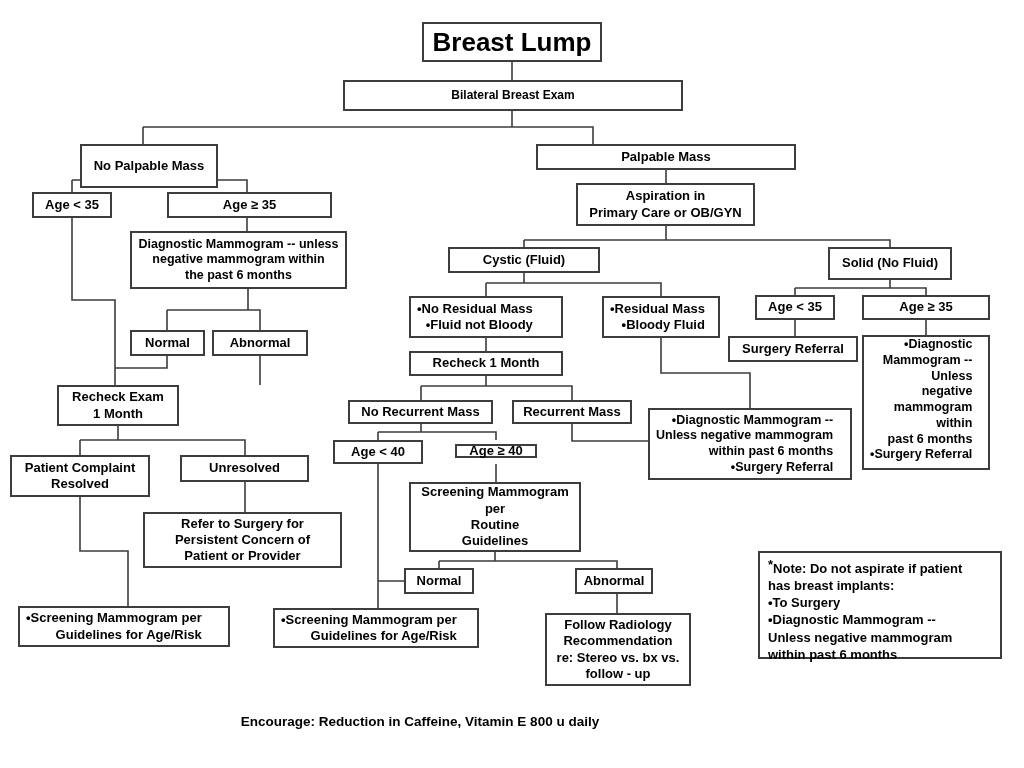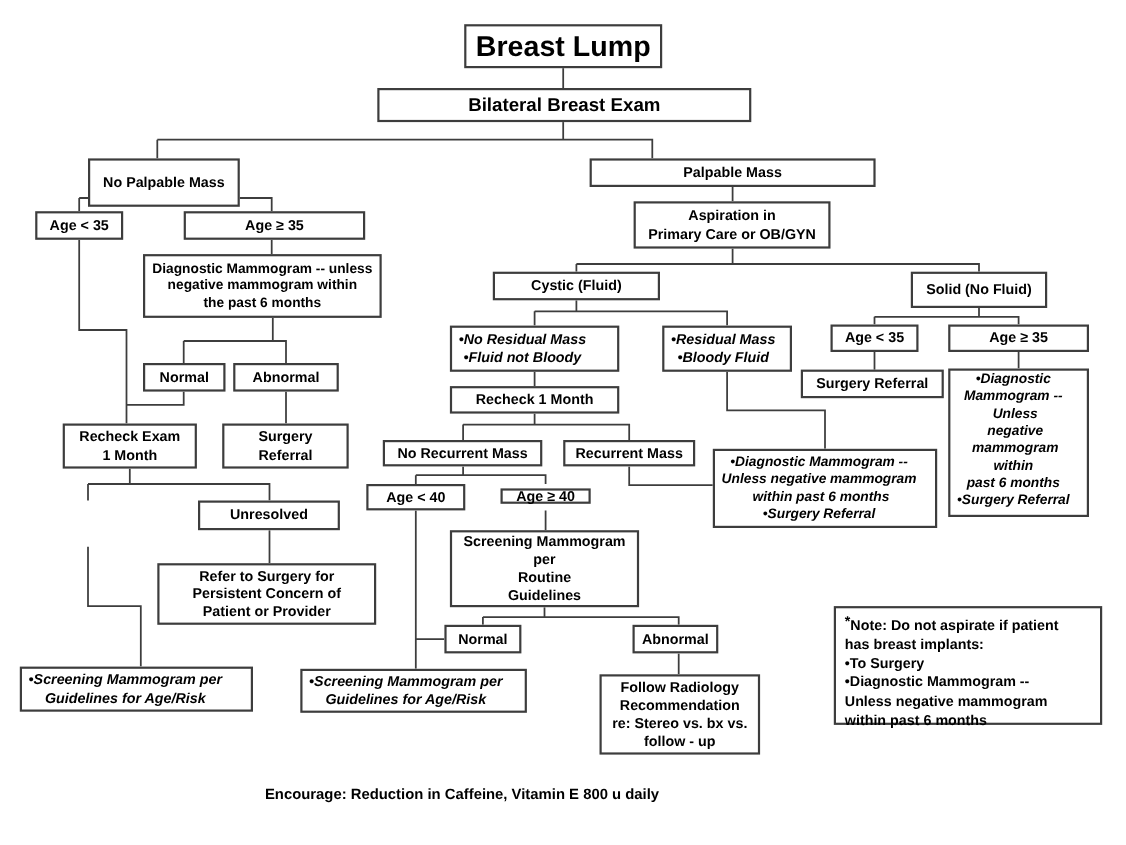--- a/index.html
+++ b/index.html
@@ -3,23 +3,23 @@
 <meta charset="utf-8">
 <style>
   html,body{margin:0;padding:0;background:#fff;}
   .canvas{position:relative;width:1024px;height:768px;background:#ffffff;
           font-family:"Liberation Sans",sans-serif;overflow:hidden;}
   .lines{position:absolute;left:0;top:0;pointer-events:none;}
   .n{position:absolute;box-sizing:border-box;background:#ffffff;
      border:2px solid #3d3d3d;color:#000;font-weight:700;font-size:13px;
      line-height:1.25;display:flex;align-items:center;justify-content:center;
      text-align:center;white-space:pre-line;padding:1px 3px;}
-  .la{justify-content:flex-start;text-align:center;white-space:pre-wrap;padding-left:6px;font-style:italic;}
+  .la{justify-content:flex-start;text-align:right;white-space:pre-wrap;padding-left:6px;}
   .title{font-size:26px;line-height:1.1;}
-  .sub{font-size:17px;}
+  .sub{font-size:12px;}
   .fs12{font-size:12.5px;}
   .lh-tight{line-height:1.26;}
   .note{display:block;text-align:left;white-space:pre-wrap;font-size:13px;
         line-height:1.32;padding:7px 8px;}
   .sup{position:relative;top:-0.33em;}
   .caption{position:absolute;left:0;top:714;width:840px;text-align:center;
            font-weight:700;font-size:13.5px;color:#000;}
 </style>
 </head>
 <body>
@@ -70,23 +70,23 @@
 negative mammogram within
 the past 6 months</div>
 
   <div class="n" style="left:130px;top:330px;width:75px;height:26px">Normal</div>
 
   <div class="n" style="left:212px;top:330px;width:96px;height:26px">Abnormal</div>
 
   <div class="n" style="left:57px;top:385px;width:122px;height:41px">Recheck Exam
 1 Month</div>
 
-  <div class="n" style="left:202px;top:385px;width:115px;height:41px">Surgery
-Referral</div>
 
+  <div class="n" style="left:10px;top:455px;width:140px;height:42px">Patient Complaint
+Resolved</div>
 
   <div class="n" style="left:180px;top:455px;width:129px;height:27px">Unresolved</div>
 
   <div class="n" style="left:143px;top:512px;width:199px;height:56px">Refer to Surgery for
 Persistent Concern of
 Patient or Provider</div>
 
   <div class="n la" style="left:18px;top:606px;width:212px;height:41px">•Screening Mammogram per
 Guidelines for Age/Risk</div>
 

